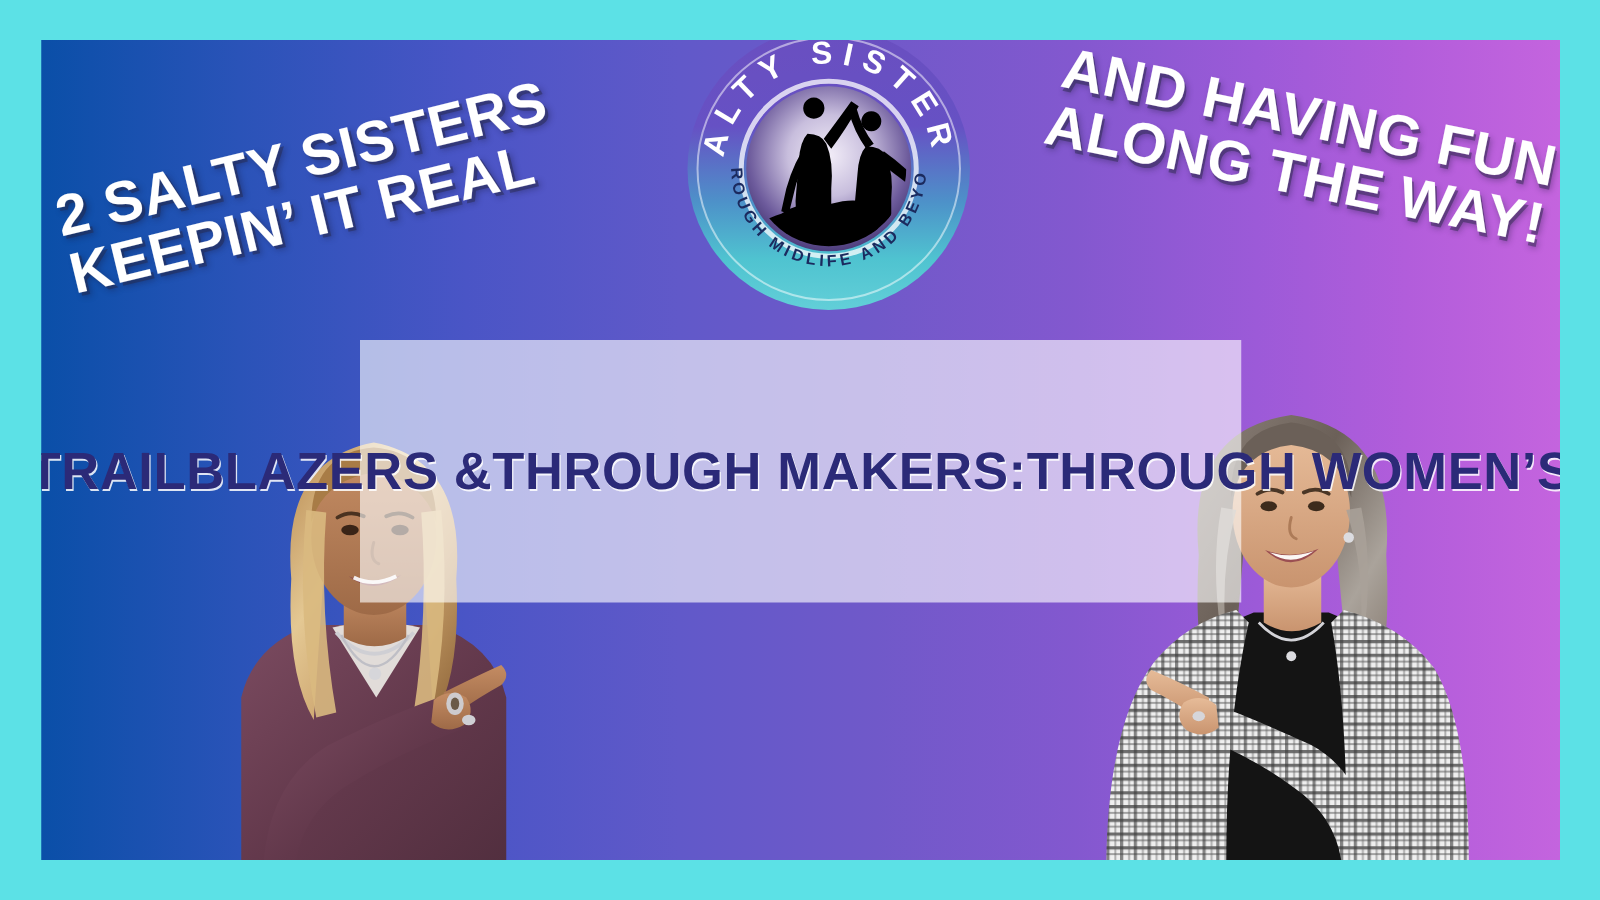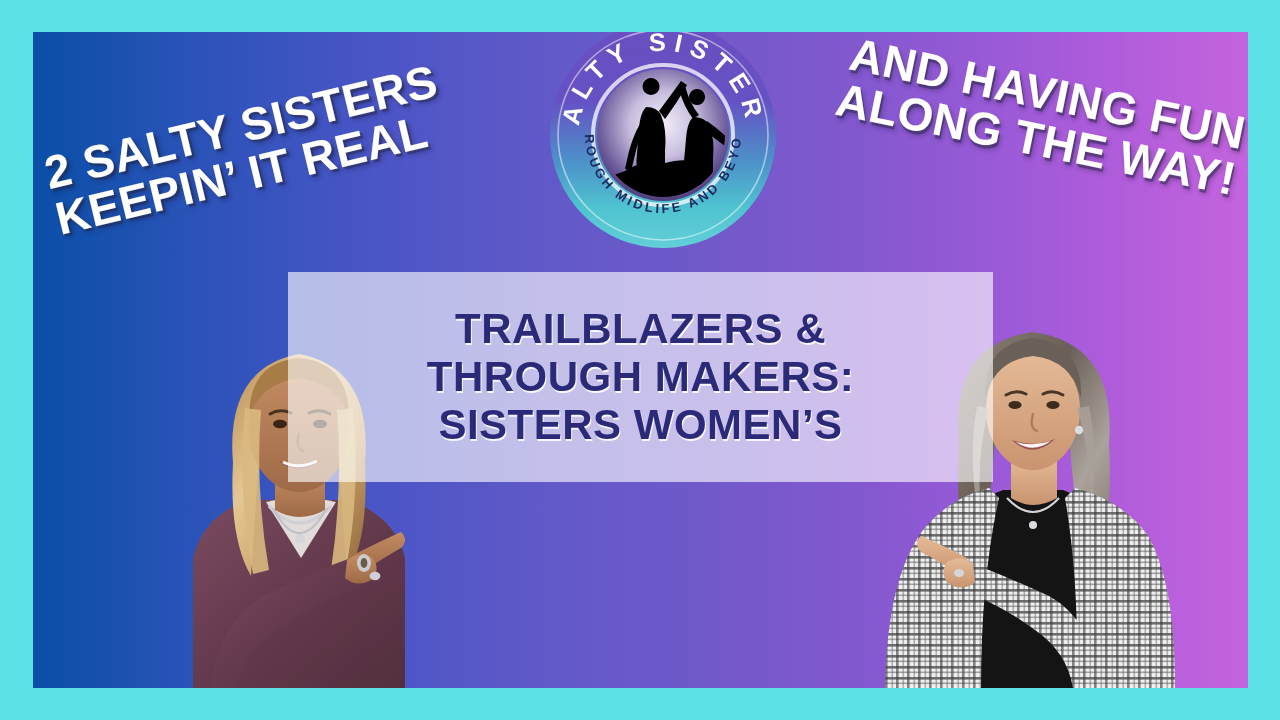--- a/index.html
+++ b/index.html
@@ -105,21 +105,21 @@
     z-index: 5;
   }
   #title-text {
     position: absolute;
     left: 255px;
     top: 240px;
     width: 705px;
     height: 210px;
     z-index: 7;
     display: flex;
-    flex-direction: column;
+    flex-direction: row;
     align-items: center;
     justify-content: center;
     color: #2b2a78;
     font-weight: 700;
     font-size: 42px;
     line-height: 1.14;
     letter-spacing: 0.5px;
     text-align: center;
     text-shadow: 1px 2px 0 rgba(255,255,255,0.85);
     pointer-events: none;
@@ -311,17 +311,17 @@
 KEEPIN’ IT REAL</div>
 
     <div id="tagline-right" class="tagline">AND HAVING FUN
 ALONG THE WAY!</div>
 
     <div id="title-panel"></div>
 
     <div id="title-text">
       <span class="line">TRAILBLAZERS &amp;</span>
       <span class="line">THROUGH MAKERS:</span>
-      <span class="line">SISTERS WOMEN’S</span>
+      <span class="line">THROUGH WOMEN’S</span>
     </div>
 
   </div>
 </div>
 
 </body></html>

